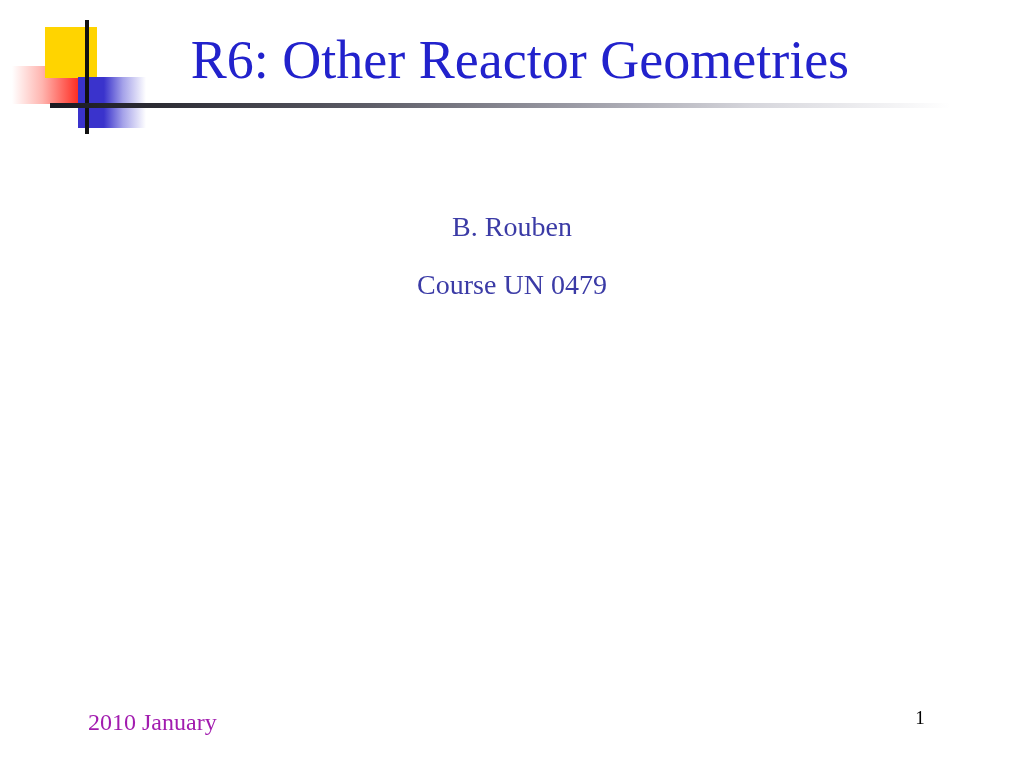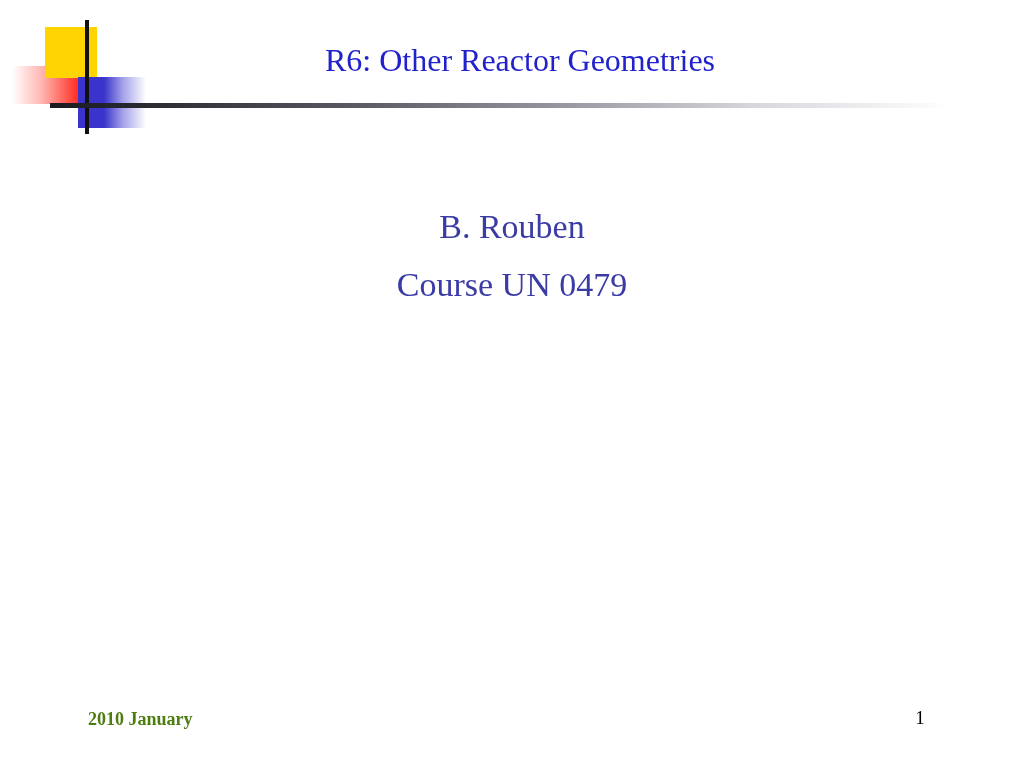--- a/index.html
+++ b/index.html
@@ -69,48 +69,47 @@
     background: linear-gradient(to right, #1a1a22 0%, #2c2c34 12%, #5c5c66 35%, #9a9aa4 58%, #d6d6dc 78%, rgba(255,255,255,0) 100%);
   }
 
   
   .title {
     position: absolute;
     left: 140px;
     top: 36px;
     width: 760px;
     text-align: center;
-    font-size: 32px;
+    font-size: 54px;
     line-height: 48px;
     color: #2222cc;
     white-space: nowrap;
   }
 
   
   .body-block {
     position: absolute;
     left: 112px;
     top: 198px;
     width: 800px;
     text-align: center;
   }
   .body-line {
-    font-size: 34px;
+    font-size: 28px;
     line-height: 58px;
     color: #3b3ba6;
   }
 
   
   .footer-date {
     position: absolute;
     left: 88px;
     top: 709px;
-    font-size: 18px;
-    color: #4d7c0f;
-    font-weight: bold;
+    font-size: 24px;
+    color: #a21caf;
   }
   .footer-page {
     position: absolute;
     left: 900px;
     top: 707px;
     width: 40px;
     text-align: center;
     font-size: 19px;
     color: #000000;
   }

